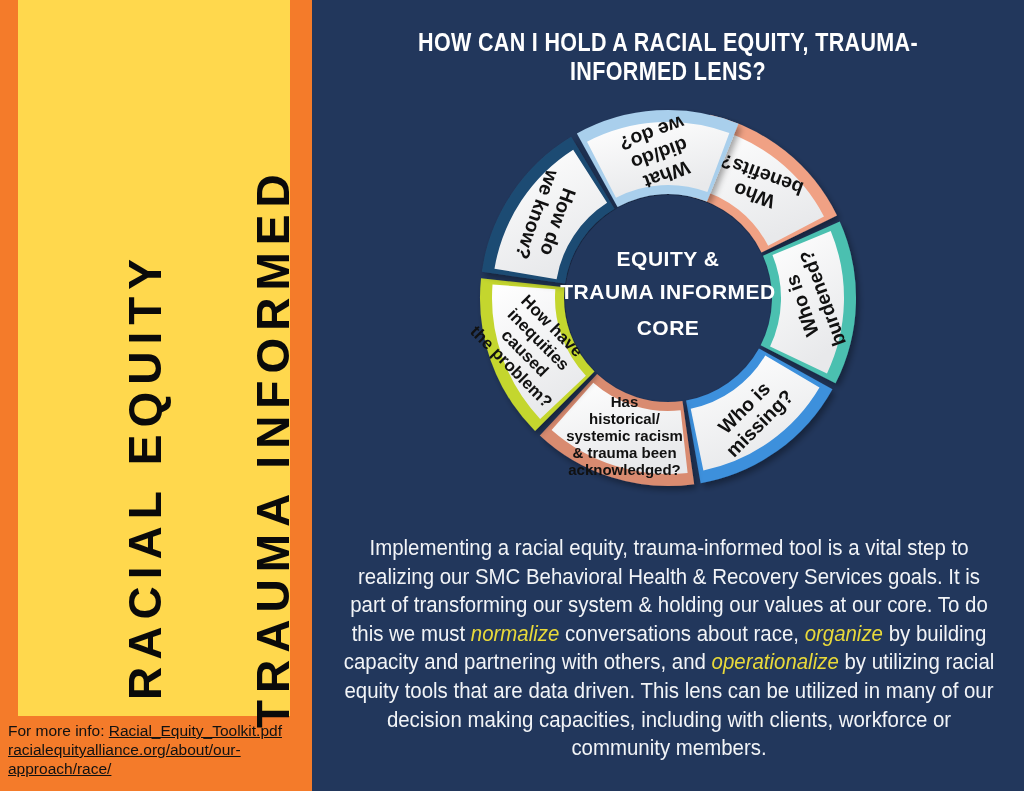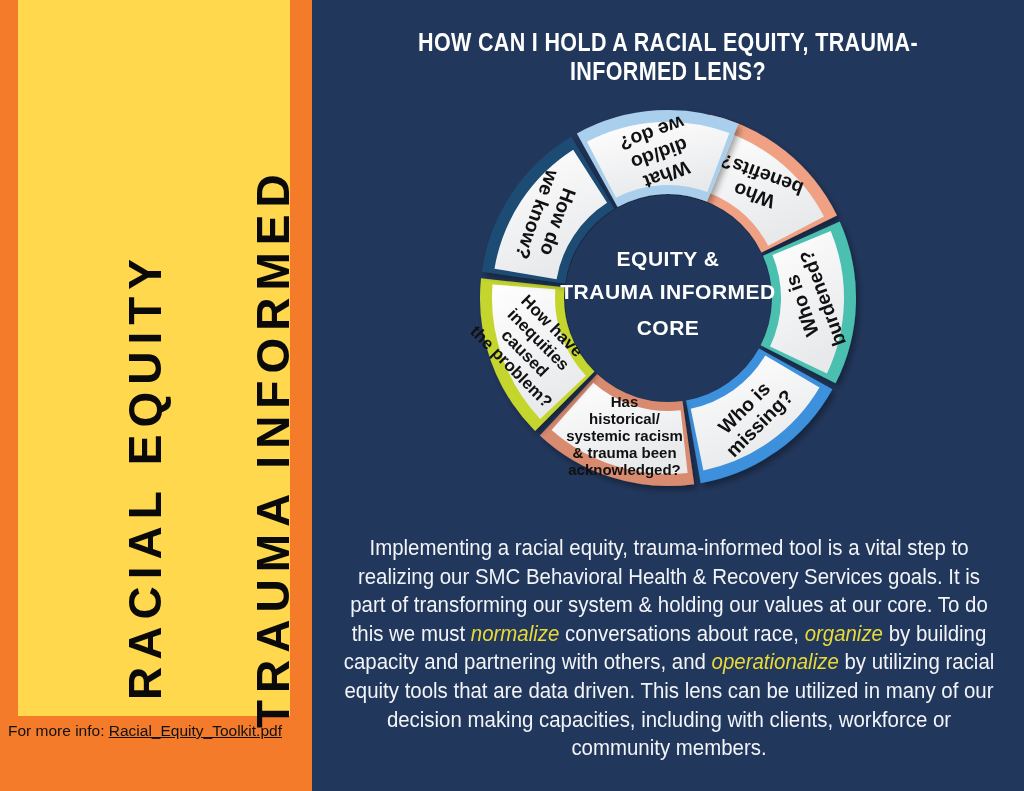--- a/index.html
+++ b/index.html
@@ -140,20 +140,21 @@
 
   <div id="left-panel">
     <div id="yellow-band"></div>
 
     <div class="vtext" id="vtext-1">RACIAL EQUITY</div>
 
     <div class="vtext" id="vtext-2">TRAUMA INFORMED</div>
 
     <div id="footer-info">
       <span class="lead">For more info: </span><span class="lnk">Racial_Equity_Toolkit.pdf</span><br>
+      <span class="lnk">racialequityalliance.org/about/our-approach/race/</span>
     </div>
   </div>
 
   <div id="right-panel">
 
     <div id="headline">HOW CAN I HOLD A RACIAL EQUITY, TRAUMA-INFORMED LENS?</div>
 
     <div id="wheel-wrap">
       <svg id="wheel" width="640" height="472" viewBox="0 0 640 472">
         <defs>

